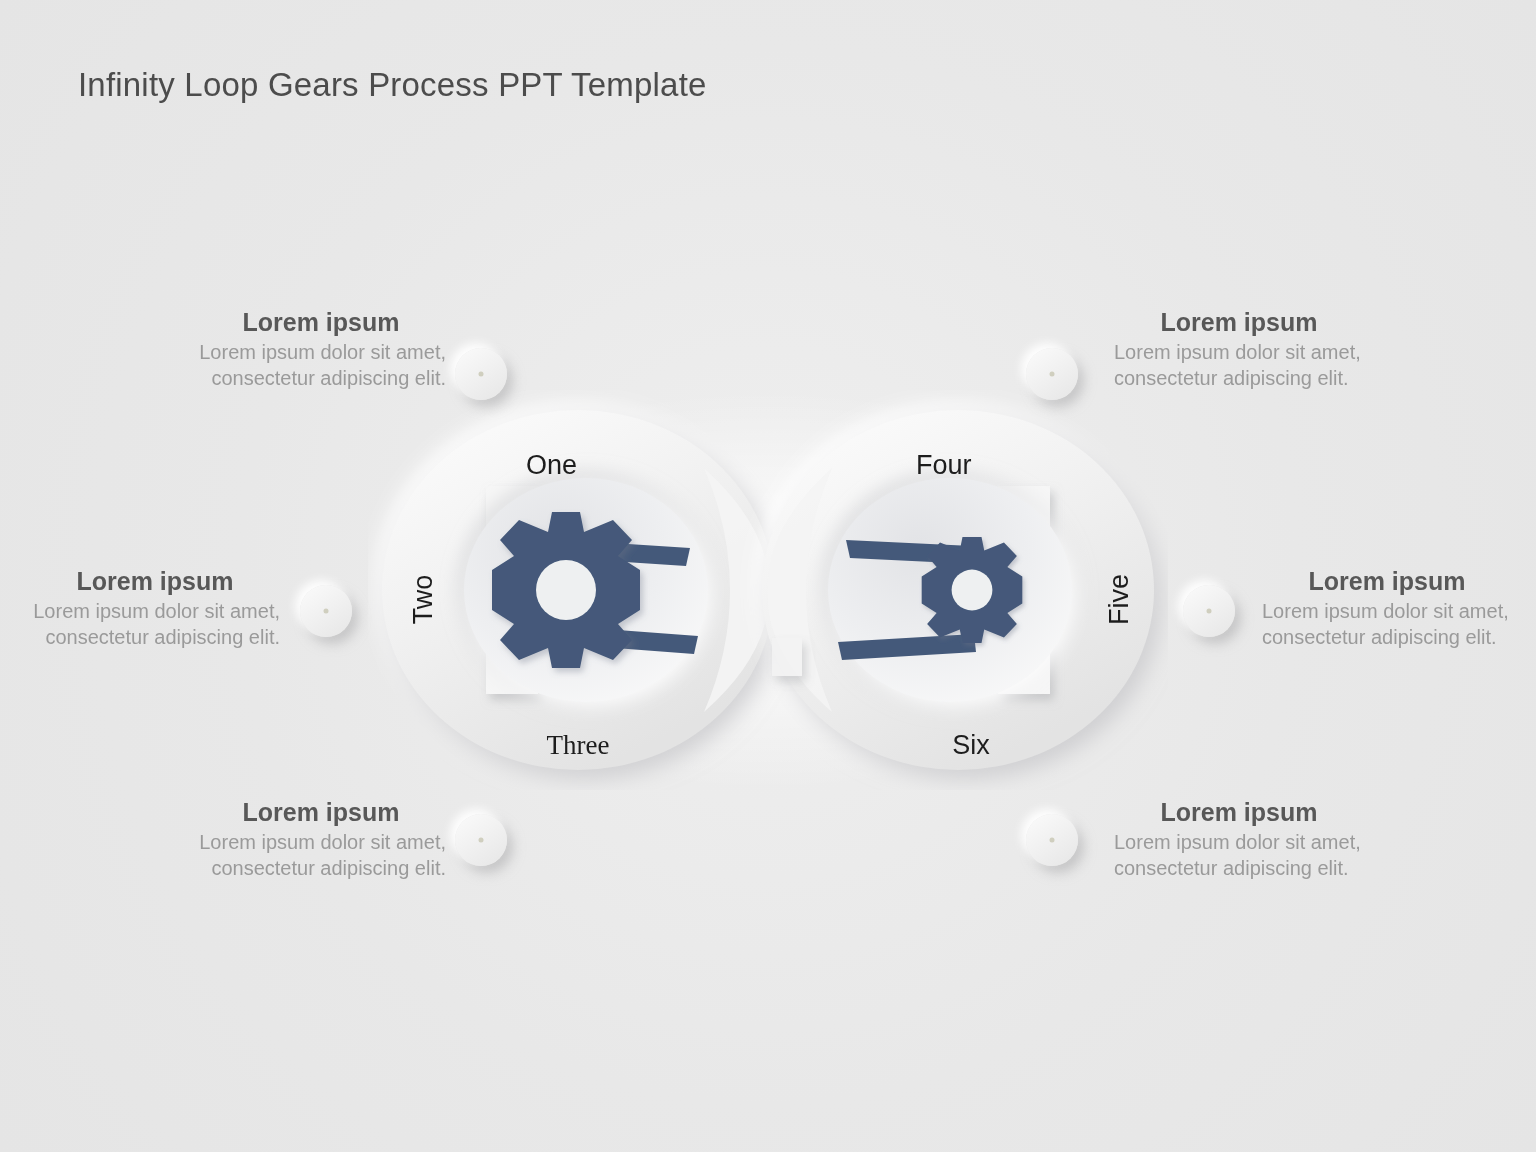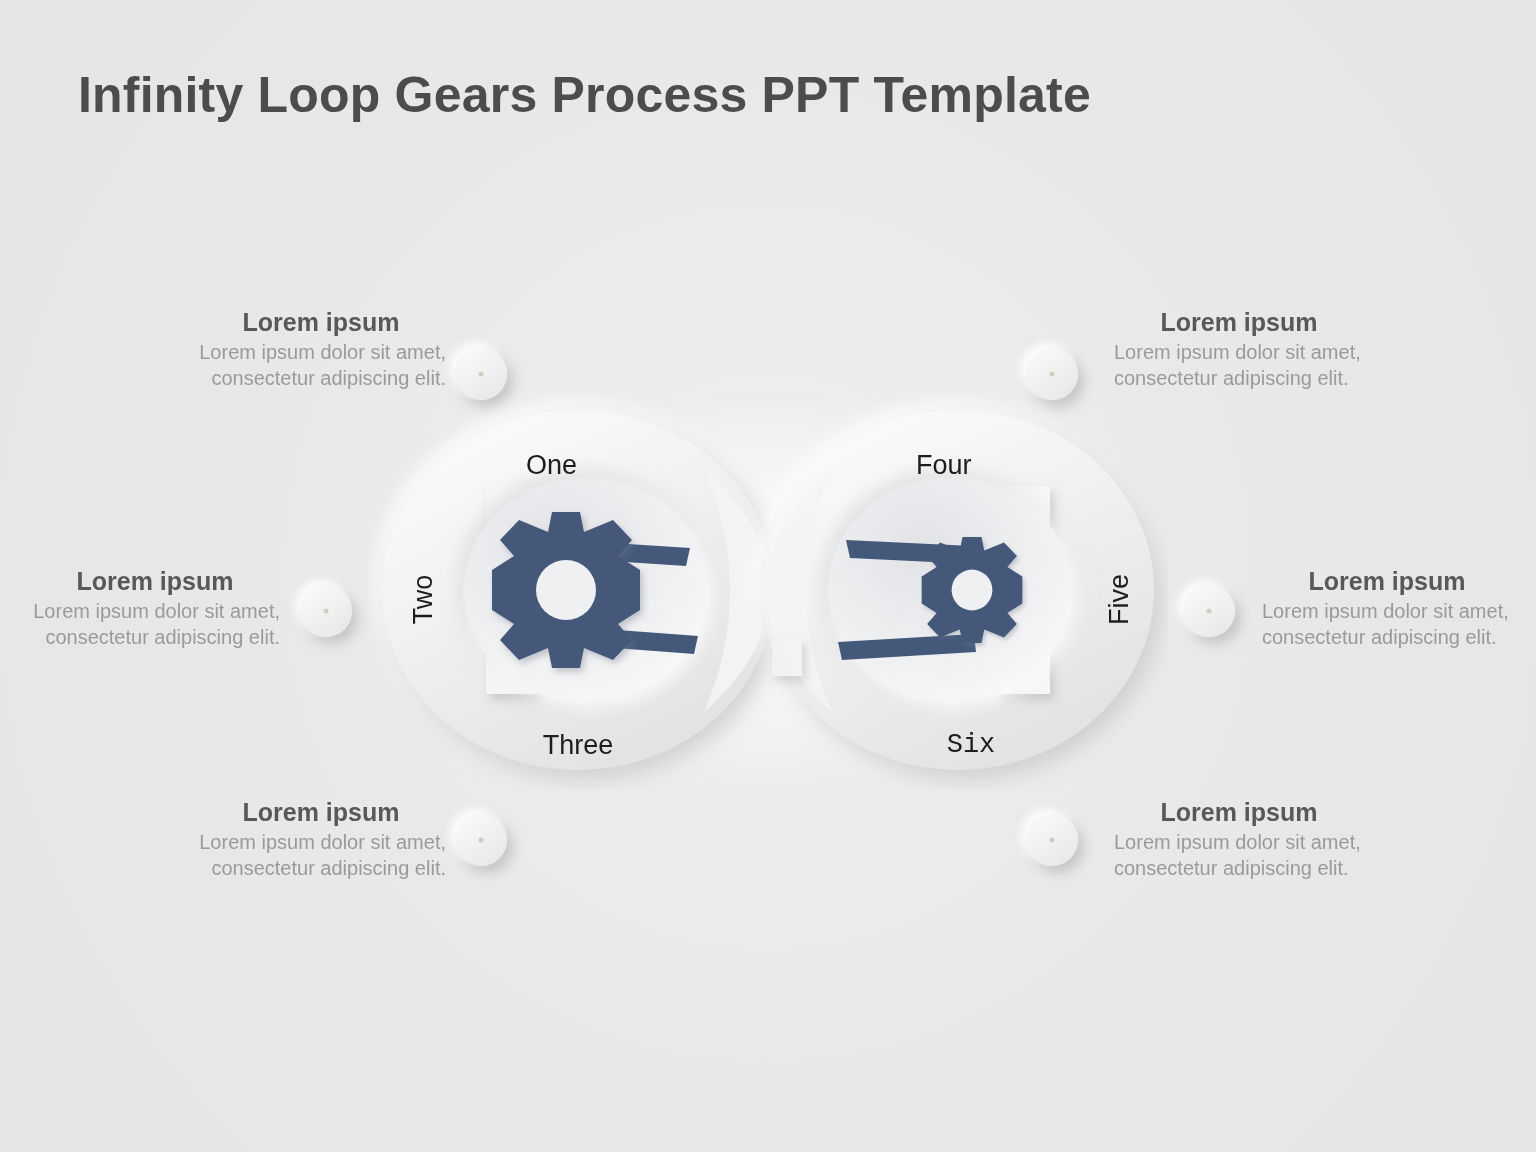--- a/index.html
+++ b/index.html
@@ -20,22 +20,22 @@
     inset: 0;
     background:
       radial-gradient(circle at 50% 50%, #efefef 0%, #e8e8e8 55%, #e5e5e5 100%);
   }
 
   
   .title {
     position: absolute;
     left: 78px;
     top: 66px;
-    font-size: 50px;
-    font-weight: 700;
+    font-size: 33px;
+    font-weight: 400;
     color: #4c4c4c;
     letter-spacing: 0.2px;
     white-space: nowrap;
   }
 
   
   .txt-block {
     position: absolute;
     width: 250px;
   }
@@ -107,24 +107,24 @@
     position: absolute;
     font-size: 27px;
     color: #1d1d1d;
     font-weight: 400;
     white-space: nowrap;
   }
   .rot-ccw { transform: rotate(-90deg); transform-origin: 50% 50%; }
 
   .lb-one   { left: 484px;  top: 450px; width: 135px; text-align: center; }
   .lb-two   { left: 378px;  top: 584px; width: 90px;  text-align: center; }
-  .lb-three { left: 498px;  top: 730px; width: 160px; text-align: center; }
+  .lb-three { left: 498px;  top: 730px; width: 160px; text-align: center; font-family: Liberation Serif, serif; }
   .lb-four  { left: 916px;  top: 450px; width: 135px; text-align: left; }
   .lb-five  { left: 1074px; top: 584px; width: 90px;  text-align: center; }
-  .lb-six   { left: 916px;  top: 730px; width: 110px; text-align: center; font-family: Liberation Mono, monospace; }
+  .lb-six   { left: 916px;  top: 730px; width: 110px; text-align: center; }
 </style>
 </head>
 <body>
 
 <div id="slide">
 
   <div class="title">Infinity Loop Gears Process PPT Template</div>
 
   <div id="loop-stage">
     <svg id="loop-svg" viewBox="0 0 800 400" xmlns="http://www.w3.org/2000/svg">

